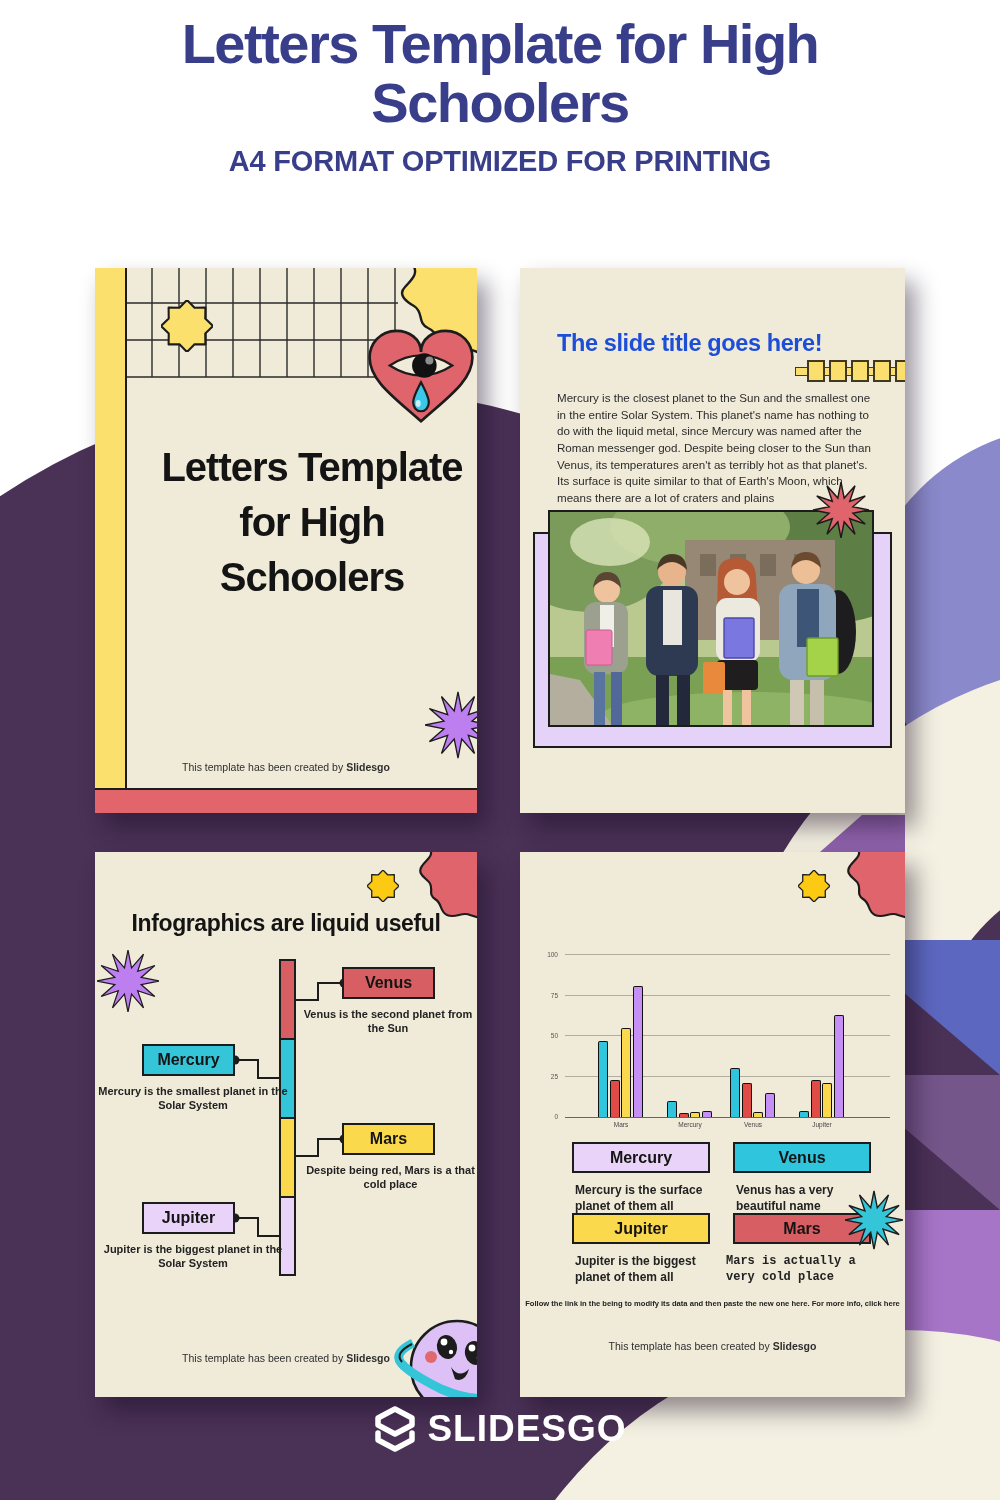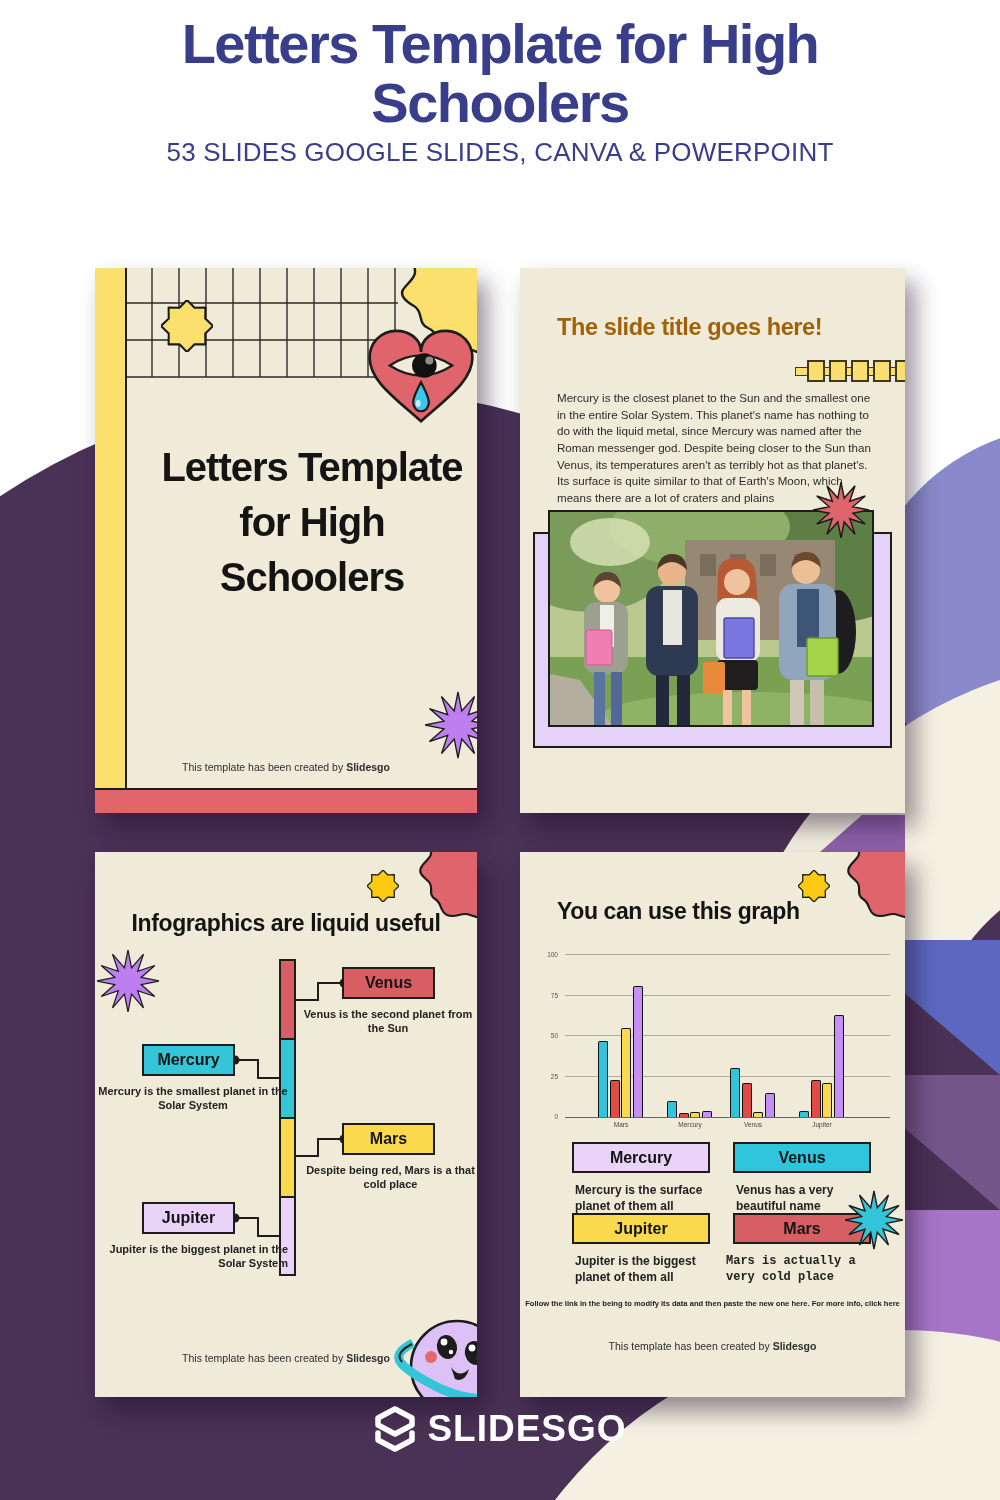--- a/index.html
+++ b/index.html
@@ -31,21 +31,21 @@
   .cover-title{position:absolute;left:52px;top:172px;width:330px;text-align:center;
                font-size:40px;line-height:1.38;font-weight:800;color:#141414;letter-spacing:-1px;}
   .cover-sub{position:absolute;left:75px;top:352px;width:300px;text-align:center;
              font-size:15.5px;line-height:1.35;font-weight:500;color:#2a2a2a;}
   .credit{position:absolute;width:100%;text-align:center;font-size:10.5px;color:#2e2e2e;font-weight:500;}
   .cover-credit{bottom:40px;}
   .cover-bottom{position:absolute;left:0;bottom:0;width:100%;height:23px;background:#e2656b;border-top:2px solid #1c1c1c;}
   .star{position:absolute;}
 
   
-  .text-title{position:absolute;left:37px;top:46px;font-size:23.5px;font-weight:800;color:#a16207;letter-spacing:-0.4px;}
+  .text-title{position:absolute;left:37px;top:62px;font-size:23.5px;font-weight:800;color:#1d4ed8;letter-spacing:-0.4px;}
   .chain{position:absolute;top:91px;right:0;width:110px;height:24px;overflow:hidden;}
   .chain-bar{position:absolute;top:8px;left:0;width:114px;height:7px;background:#fadf6e;border:1.6px solid #40381f;}
   .chain-sq{position:absolute;top:1px;width:14px;height:18px;background:#fadf6e;border:2px solid #40381f;}
   .text-body{position:absolute;left:37px;top:122px;width:320px;font-size:11.6px;line-height:1.44;
              font-weight:500;color:#2b2b2b;}
   .photo-frame{position:absolute;left:13px;top:264px;width:355px;height:212px;background:#e4d2f8;border:2px solid #1c1c1c;}
   .photo{position:absolute;left:28px;top:242px;width:322px;height:213px;border:2px solid #1c1c1c;}
 
   
   .info-title{position:absolute;left:0;top:58px;width:100%;text-align:center;font-size:23px;font-weight:800;color:#141414;letter-spacing:-0.4px;}
@@ -54,21 +54,21 @@
   .planet-box{position:absolute;width:93px;height:32px;border:2px solid #1c1c1c;display:flex;align-items:center;justify-content:center;
               font-size:16px;font-weight:800;color:#141414;box-sizing:border-box;}
   .planet-desc{position:absolute;text-align:center;font-size:11px;line-height:1.3;font-weight:600;color:#222;}
   .box-venus  {left:247px;top:115px;background:#d75f63;}
   .desc-venus {left:203px;top:155px;width:180px;}
   .box-mercury{left:47px; top:192px;background:#35c5d9;}
   .desc-mercury{left:3px; top:232px;width:190px;}
   .box-mars   {left:247px;top:271px;background:#fbd94d;}
   .desc-mars  {left:203px;top:311px;width:185px;}
   .box-jupiter{left:47px; top:350px;background:#ead3f9;}
-  .desc-jupiter{left:3px; top:390px;width:190px;text-align:right;}
+  .desc-jupiter{left:3px; top:390px;width:190px;}
   .info-credit{bottom:33px;}
   .planet-char{position:absolute;right:-30px;bottom:-26px;}
 
   
   .graph-title{position:absolute;left:37px;top:46px;font-size:23px;font-weight:800;color:#141414;letter-spacing:-0.4px;}
   .plot{position:absolute;left:45px;top:103px;width:325px;height:162px;border-bottom:1.4px solid #666;}
   .gridline{position:absolute;left:0;width:100%;height:1px;background:#8d8a7e;opacity:.65;}
   .ylabel{position:absolute;left:18px;width:20px;text-align:right;font-size:6.5px;color:#555;}
   .bar-group{position:absolute;bottom:0;width:46px;height:100%;}
   .bar{position:absolute;bottom:0;width:10px;border:1.6px solid #111;border-bottom:none;box-sizing:border-box;border-radius:2px 2px 0 0;}
@@ -108,21 +108,21 @@
     <polygon points="895,985 1000,1075 895,1075" fill="#4a3156"></polygon>
     <rect x="895" y="1075" width="105" height="135" fill="#75568b"></rect>
     <polygon points="895,1120 1000,1210 895,1210" fill="#4a3156"></polygon>
     <rect x="895" y="1210" width="105" height="150" fill="#a775c8"></rect>
     <polygon points="820,852 862,815 905,815 905,852" fill="#8f62ab"></polygon>
     <circle cx="900" cy="1765" r="435" fill="#f5f1e2"></circle>
   </svg>
 
   <div class="header">
     <h1>Letters Template for High Schoolers</h1>
-    <div class="sub2">53 SLIDES GOOGLE SLIDES, CANVA &amp; POWERPOINT</div>
+    <div class="sub1">A4 FORMAT OPTIMIZED FOR PRINTING</div>
   </div>
 
   <div class="slide" id="slide-cover">
     <svg class="cover-grid" width="310" height="115" viewBox="0 0 310 115">
       <g stroke="#2a2a2a" stroke-width="1.4">
         <line x1="0" y1="35" x2="303" y2="35"></line>
           <line x1="0" y1="72" x2="303" y2="72"></line>
           <line x1="0" y1="109" x2="303" y2="109"></line>
         <line x1="57" y1="0" x2="57" y2="109"></line>
           <line x1="84" y1="0" x2="84" y2="109"></line>
@@ -282,21 +282,20 @@
     </svg>
   </div>
 
   <div class="slide" id="slide-graph">
     <svg class="corner-blob" width="70" height="72" viewBox="0 0 70 72">
       <path d="M70,0 L20,0 C24,7 16,11 12,17 C7,24 14,28 18,32 C25,38 17,45 25,50 C33,55 29,62 37,66 C46,70 52,62 60,66 L70,69 Z" fill="#e0646b" stroke="#1c1c1c" stroke-width="2.2"></path>
     </svg>
     <svg class="info-flower" style="left:278px;top:18px" width="32" height="32" viewBox="0 0 100 100">
       <polygon points="50,0 64.5,14.9 85.4,14.6 85.1,35.5 100,50 85.1,64.5 85.4,85.4 64.5,85.1 50,100 35.5,85.1 14.6,85.4 14.9,64.5 0,50 14.9,35.5 14.6,14.6 35.5,14.9" fill="#fcca13" stroke="#1c1c1c" stroke-width="4" stroke-linejoin="round"></polygon>
     </svg>
-    <div class="graph-title">You can use this graph</div>
 
     <div class="plot">
         <div class="gridline" style="bottom: 40.5px;"></div>
         <div class="gridline" style="bottom: 81px;"></div>
         <div class="gridline" style="bottom: 121.5px;"></div>
         <div class="gridline" style="bottom: 162px;"></div>
         <div class="bar-group" style="left: 33px;">
           <div class="bar" style="left: 0px; height: 76.14px; background: rgb(47, 197, 221);"></div>
           <div class="bar" style="left: 11.5px; height: 37.26px; background: rgb(225, 75, 69);"></div>
           <div class="bar" style="left: 23px; height: 89.1px; background: rgb(251, 217, 77);"></div>

